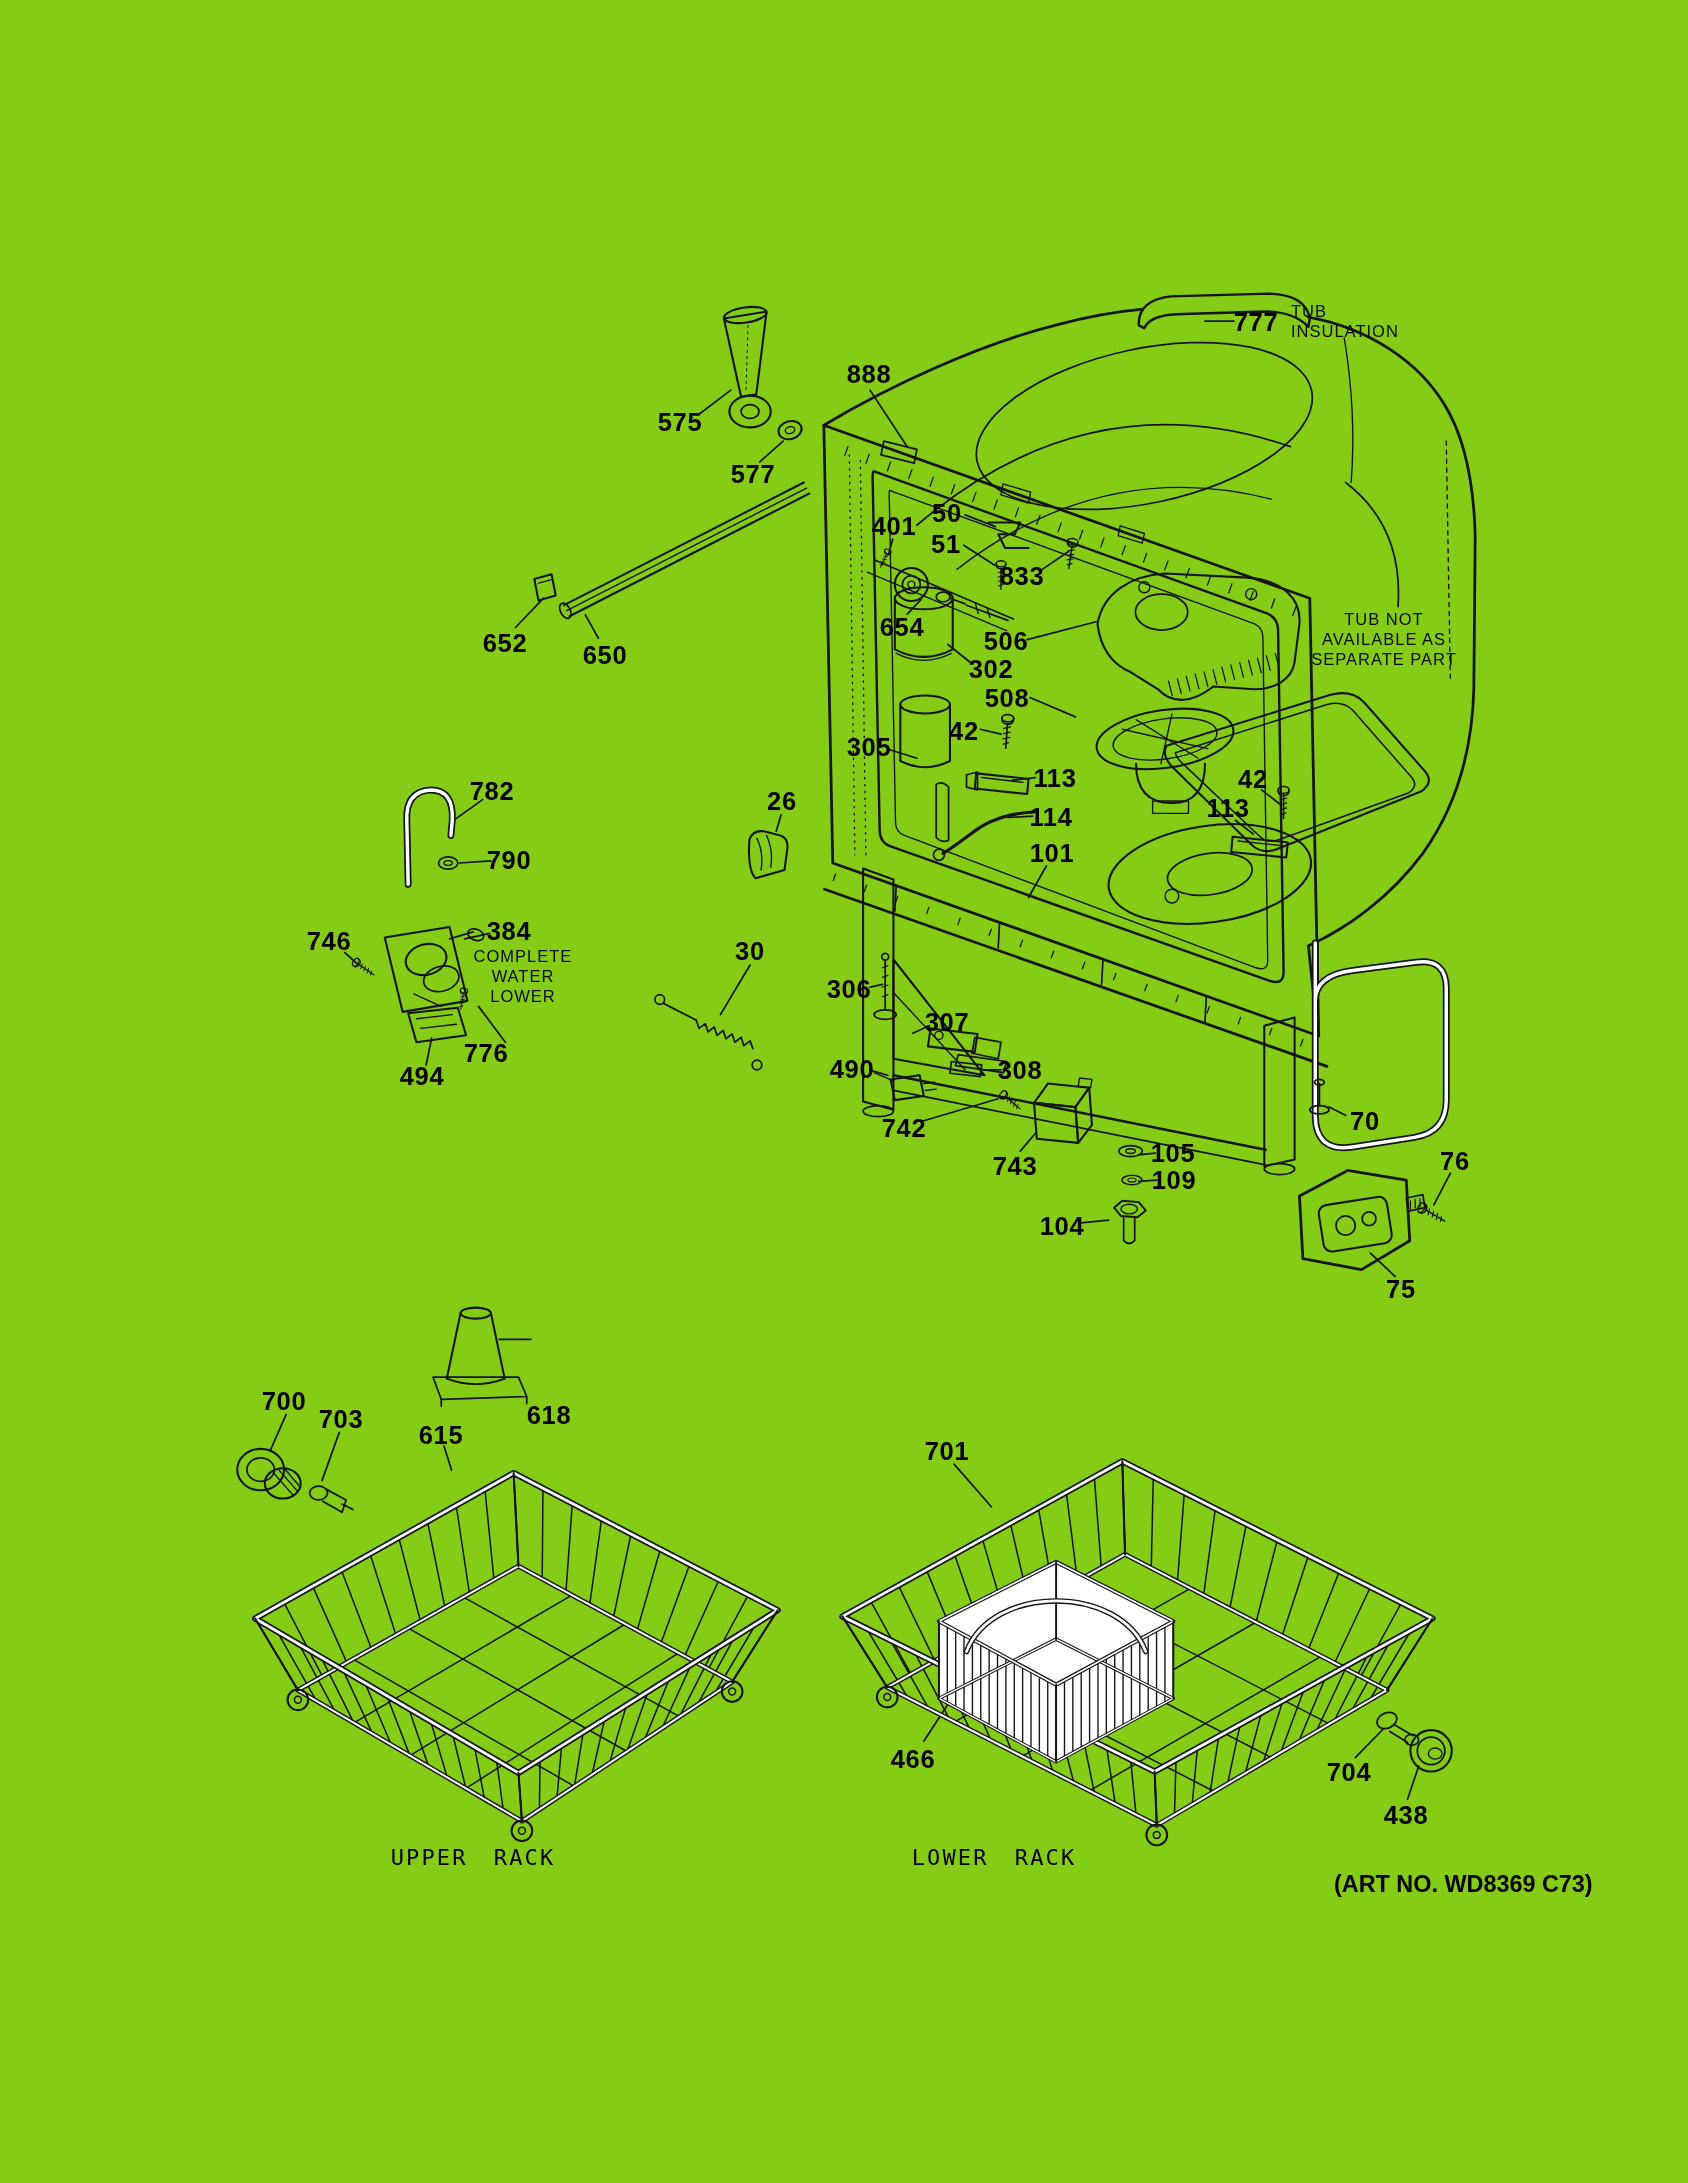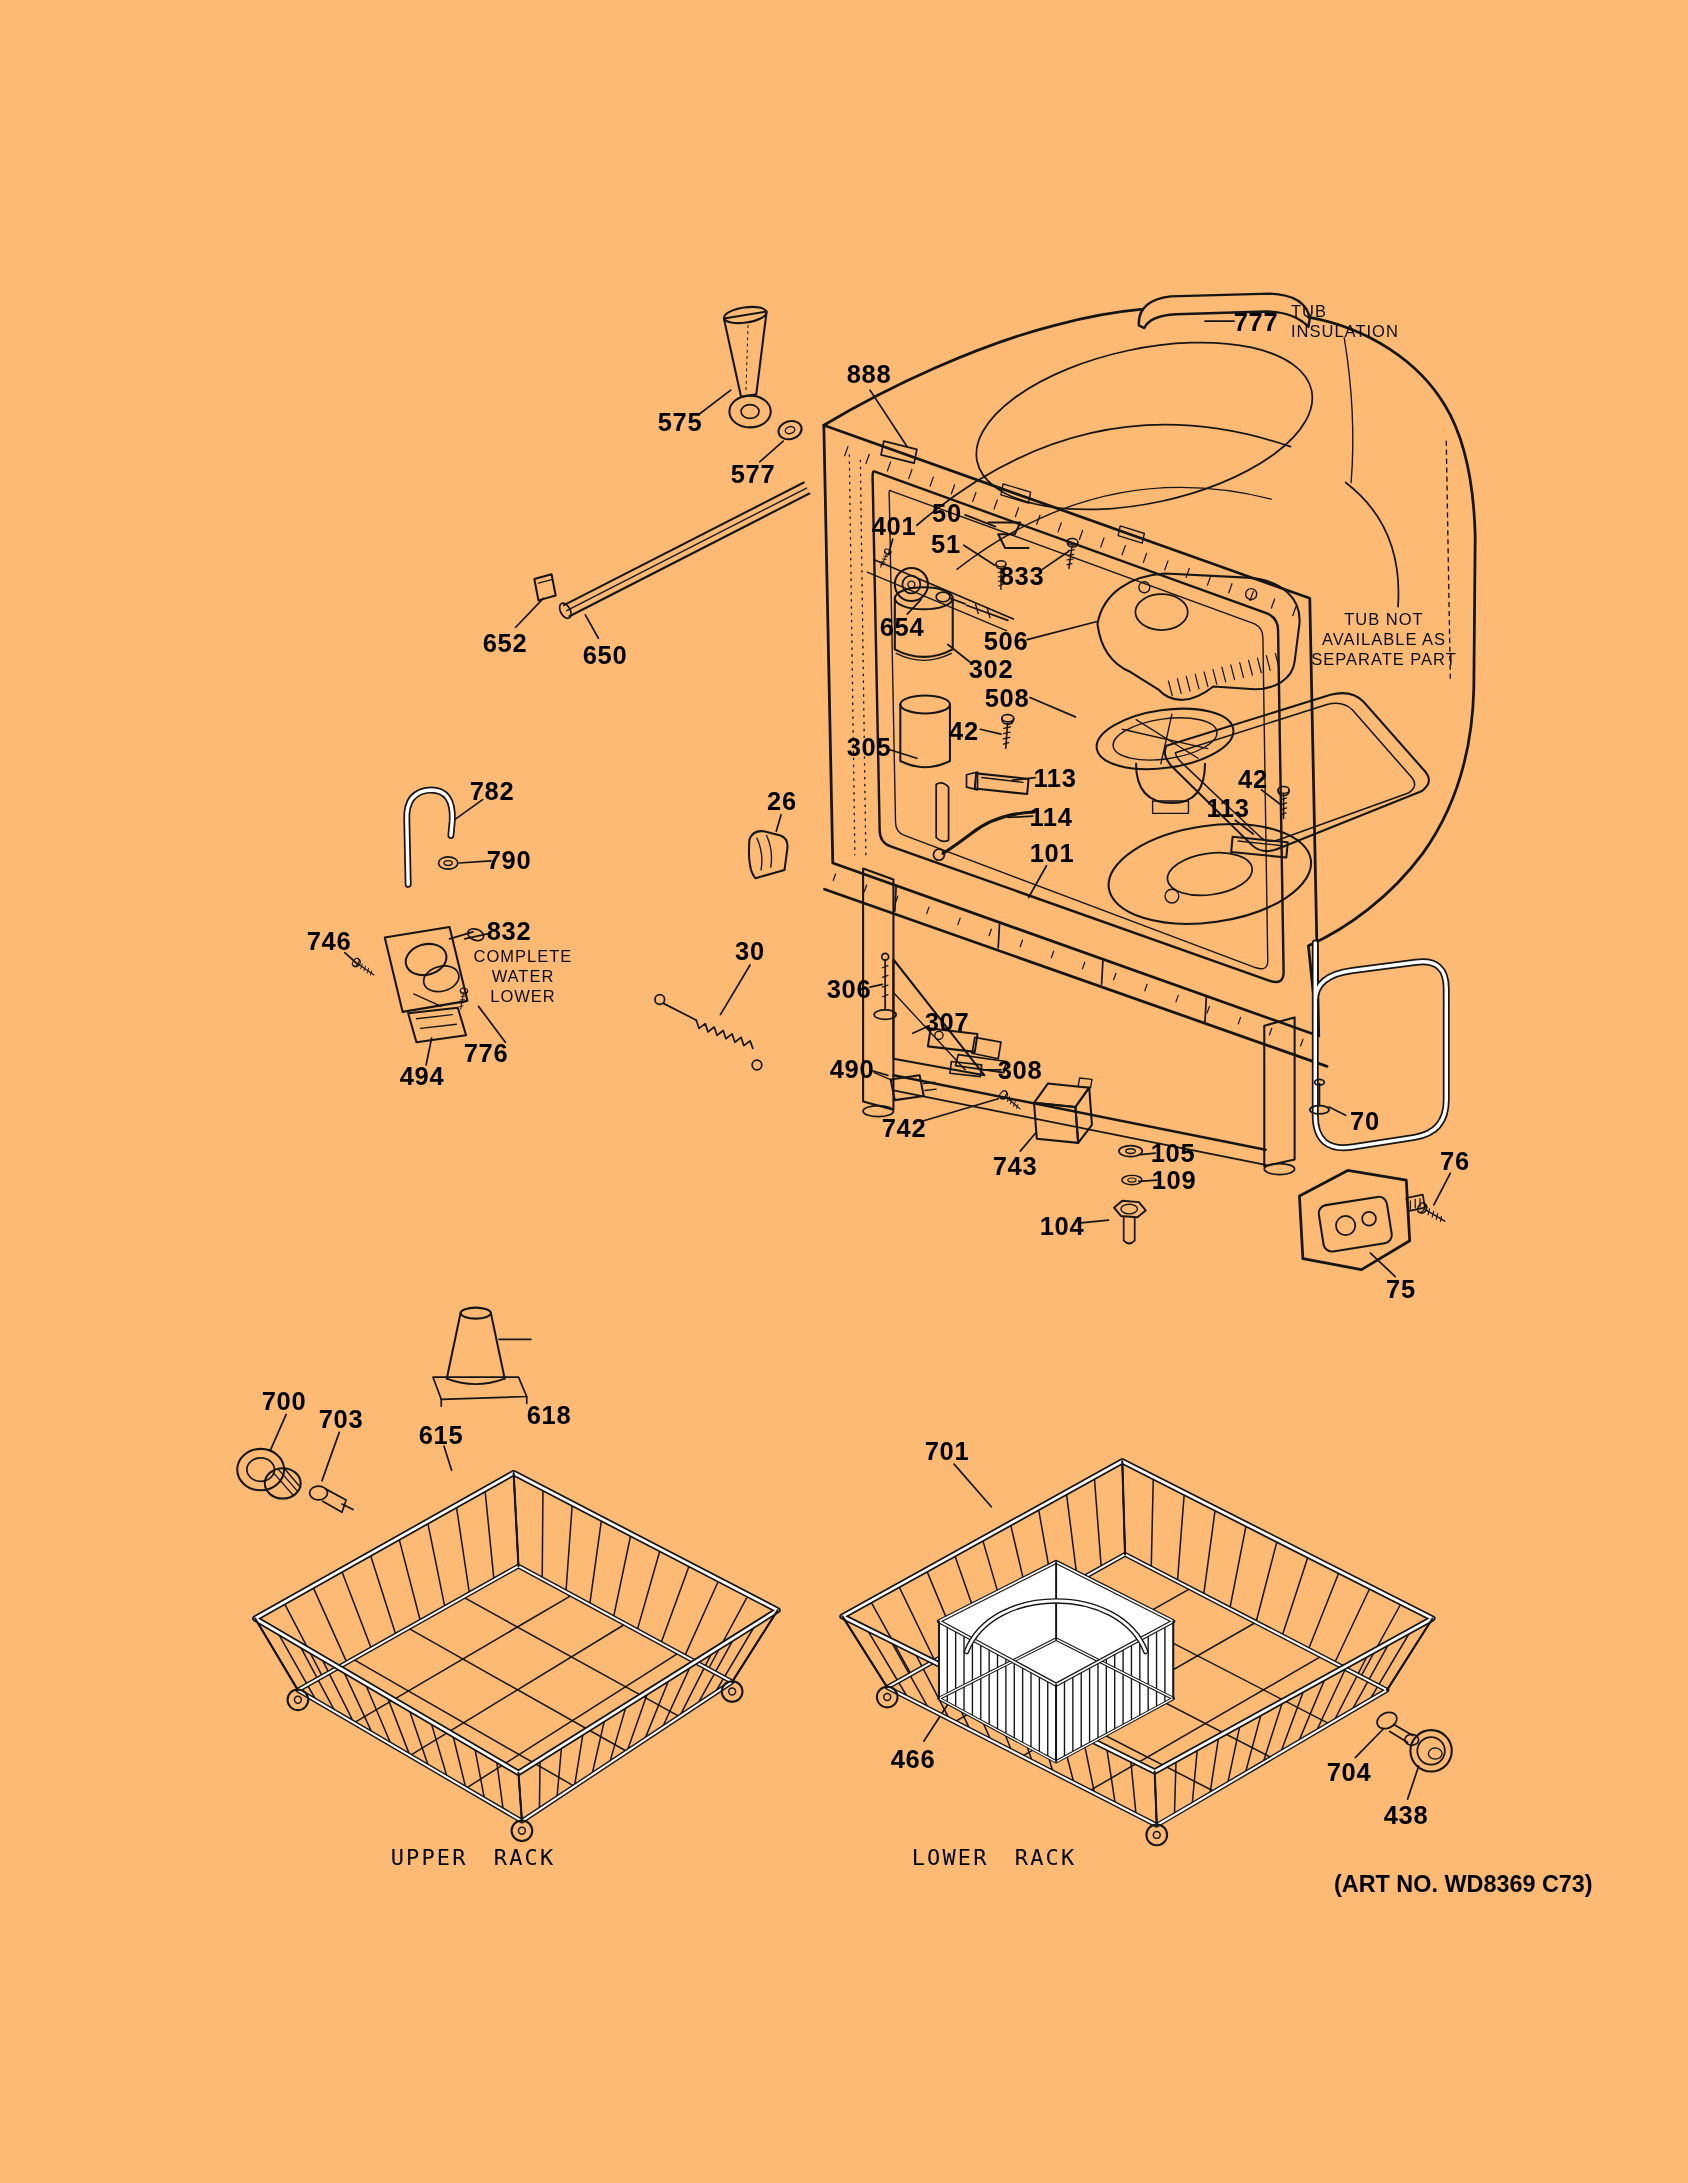--- a/index.html
+++ b/index.html
@@ -1,16 +1,16 @@
 <!DOCTYPE html>
 <html style="font-size:11px"><head>
 <meta charset="utf-8">
 <style>
   html,body{margin:0;padding:0;background:#e8e8e8;}
-  .page{position:relative;width:1689px;height:2183px;background:#fdba74;overflow:hidden;
+  .page{position:relative;width:1689px;height:2183px;background:#84cc16;overflow:hidden;
         font-family:"Liberation Sans",sans-serif;}
   svg{position:absolute;left:0;top:0;}
   .plbl{position:absolute;transform:translate(-50%,-50%);
         font:700 25.5px "Liberation Sans",sans-serif;color:#000;letter-spacing:0.7px;white-space:nowrap;}
   .note{position:absolute;font:400 16.5px "Liberation Sans",sans-serif;color:#0a0a0a;
         line-height:1.22;letter-spacing:1px;white-space:nowrap;}
   .note.center{transform:translate(-50%,0);text-align:center;}
   .caption{position:absolute;transform:translate(-50%,-50%);
         font:400 22px "DejaVu Sans Mono",monospace;letter-spacing:2.1px;word-spacing:11px;
         color:#000;white-space:nowrap;}
@@ -637,21 +637,21 @@
       <div class="plbl" style="left: 869px; top: 747px;">305</div>
       <div class="plbl" style="left: 1055px; top: 778px;">113</div>
       <div class="plbl" style="left: 1051px; top: 817px;">114</div>
       <div class="plbl" style="left: 1052px; top: 853px;">101</div>
       <div class="plbl" style="left: 1253px; top: 779px;">42</div>
       <div class="plbl" style="left: 1228px; top: 808px;">113</div>
       <div class="plbl" style="left: 492px; top: 791px;">782</div>
       <div class="plbl" style="left: 509px; top: 860px;">790</div>
       <div class="plbl" style="left: 782px; top: 801px;">26</div>
       <div class="plbl" style="left: 329px; top: 941px;">746</div>
-      <div class="plbl" style="left: 509px; top: 931px;">832</div>
+      <div class="plbl" style="left: 509px; top: 931px;">384</div>
       <div class="plbl" style="left: 486px; top: 1053px;">776</div>
       <div class="plbl" style="left: 422px; top: 1076px;">494</div>
       <div class="plbl" style="left: 750px; top: 951px;">30</div>
       <div class="plbl" style="left: 849px; top: 989px;">306</div>
       <div class="plbl" style="left: 947px; top: 1022px;">307</div>
       <div class="plbl" style="left: 852px; top: 1069px;">490</div>
       <div class="plbl" style="left: 1020px; top: 1070px;">308</div>
       <div class="plbl" style="left: 904px; top: 1128px;">742</div>
       <div class="plbl" style="left: 1015px; top: 1166px;">743</div>
       <div class="plbl" style="left: 1173px; top: 1153px;">105</div>

